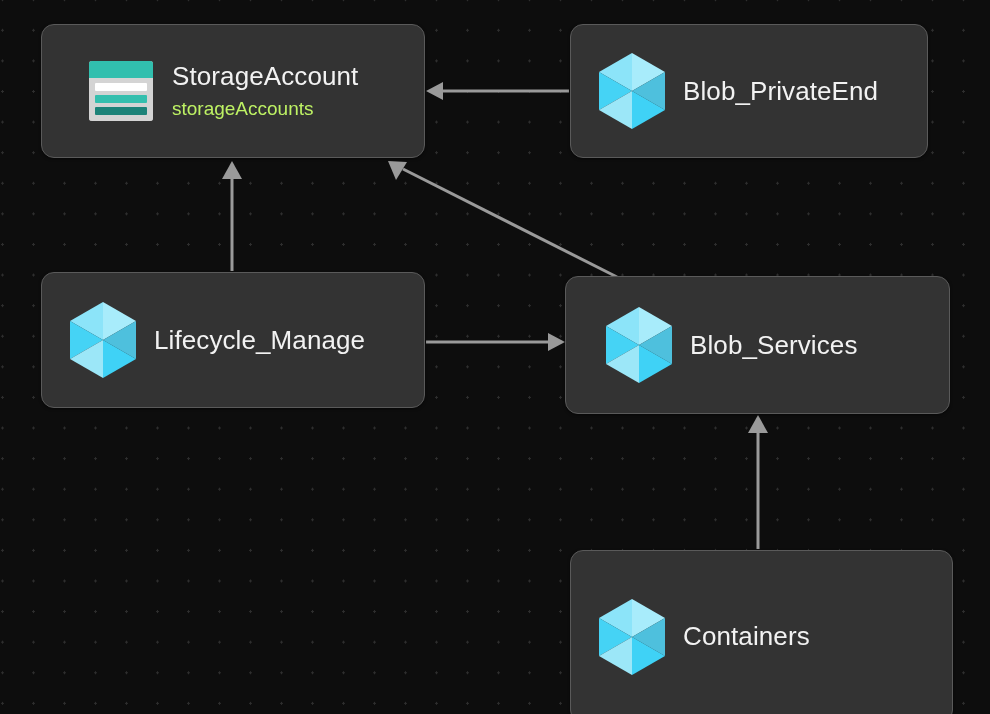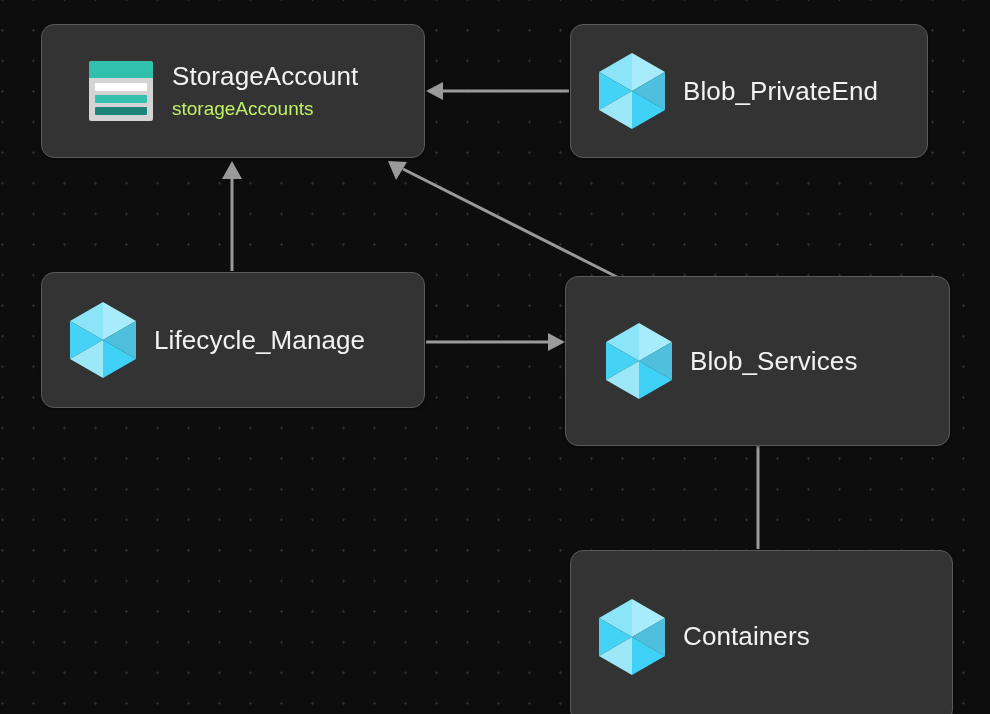--- a/index.html
+++ b/index.html
@@ -175,21 +175,21 @@
         <polygon points="70,21 70,59 37,40" fill="#4ec0dd"></polygon>
         <polygon points="4,59 37,78 37,40" fill="#9ce7f8"></polygon>
         <polygon points="70,59 37,78 37,40" fill="#3fd2f6"></polygon>
       </svg>
     </div>
     <div class="node-text">
       <div class="node-title">Lifecycle_Manage</div>
     </div>
   </div>
 
-  <div class="node" style="left:565px; top:276px; width:385px; height:170px;padding-left:34px;">
+  <div class="node" style="left:565px; top:276px; width:385px; height:138px;padding-left:34px;">
     <div class="node-icon">
       <svg width="74" height="80" viewBox="0 0 74 80">
         <polygon points="37,2 70,21 37,40" fill="#a8ecfb"></polygon>
         <polygon points="37,2 4,21 37,40" fill="#8ce4f9"></polygon>
         <polygon points="4,21 4,59 37,40" fill="#45d3f5"></polygon>
         <polygon points="70,21 70,59 37,40" fill="#4ec0dd"></polygon>
         <polygon points="4,59 37,78 37,40" fill="#9ce7f8"></polygon>
         <polygon points="70,59 37,78 37,40" fill="#3fd2f6"></polygon>
       </svg>
     </div>

